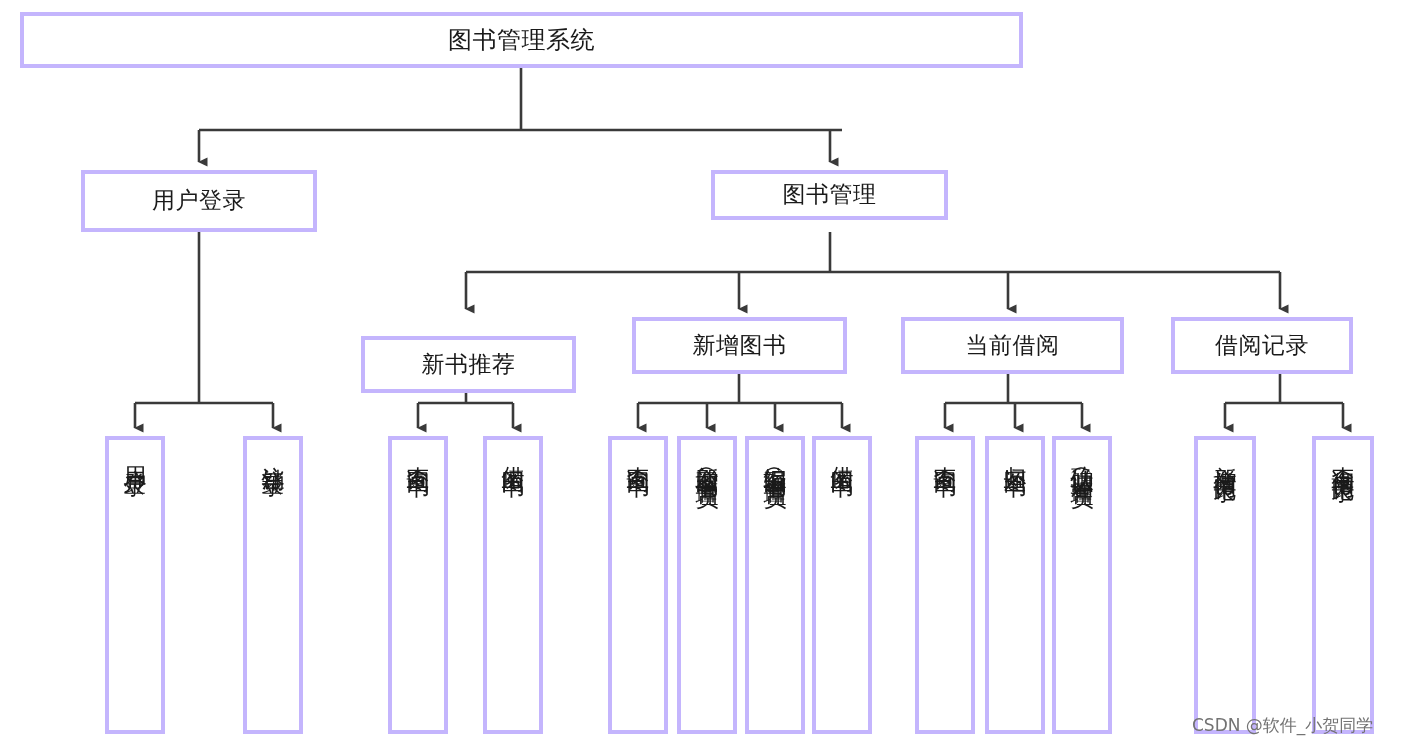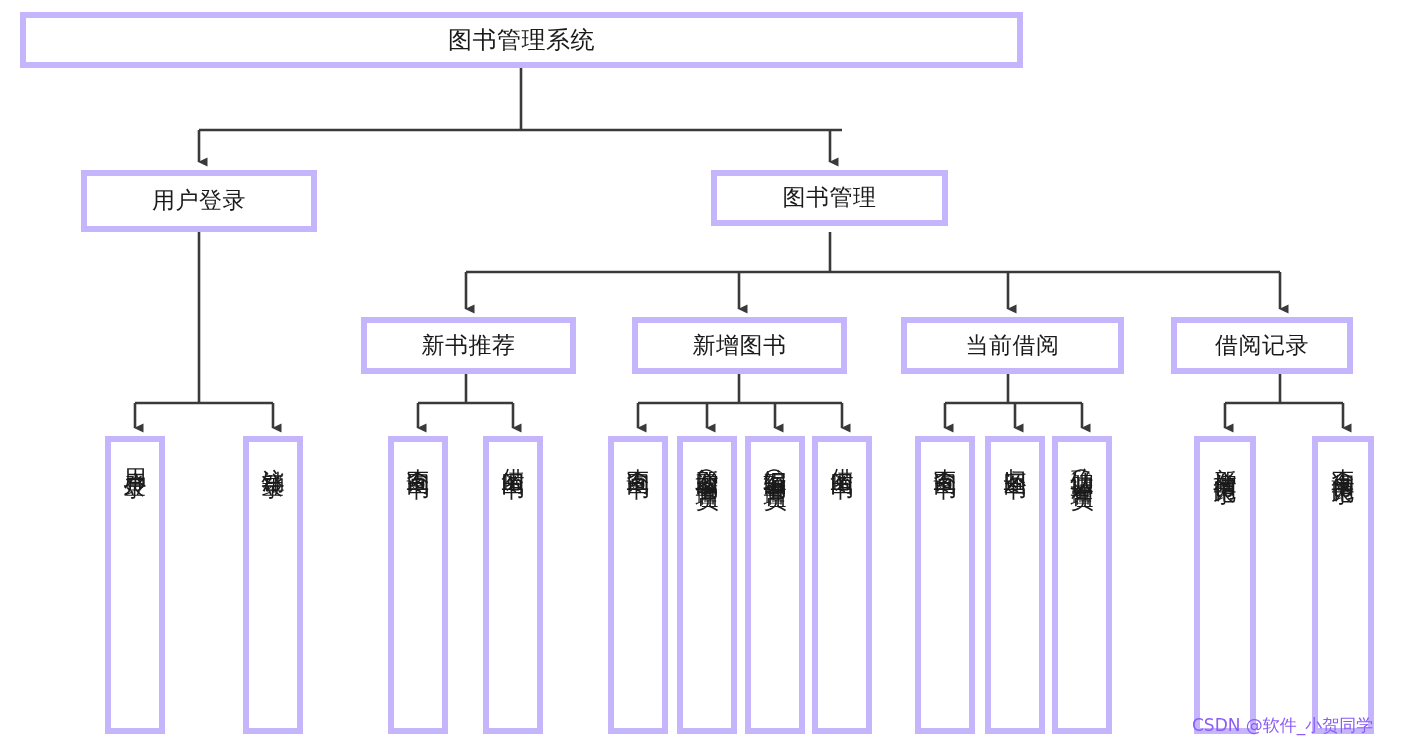--- a/index.html
+++ b/index.html
@@ -23,21 +23,21 @@
     left: 0;
     top: 0;
     width: 1405px;
     height: 747px;
     pointer-events: none;
   }
   .node {
     position: absolute;
     box-sizing: border-box;
     background: #ffffff;
-    border: 6px solid #c4b5fd;
+    border: 4px solid #c4b5fd;
     display: flex;
     align-items: center;
     justify-content: center;
     z-index: 2;
   }
   .node-label {
     color: #1a1a1a;
     text-align: center;
     line-height: 1.18;
     white-space: nowrap;
@@ -63,21 +63,21 @@
     line-height: 1.0;
     letter-spacing: 3px;
     white-space: nowrap;
     max-height: 276px;
   }
   .watermark {
     position: absolute;
     left: 1192px;
     top: 714px;
     font-size: 17px;
-    color: #8b5cf6;
+    color: #737373;
     white-space: nowrap;
     z-index: 5;
     font-family: "DejaVu Sans", "Liberation Sans", sans-serif;
   }
 </style>
 </head>
 <body>
 
 <div id="diagram-root">
 
@@ -131,25 +131,25 @@
     </g>
   </svg>
 
   <div class="node root horizontal" style="left: 20px; top: 12px; width: 1003px; height: 56px;">
     <span class="node-label">图书管理系统</span>
   </div>
 
   <div class="node horizontal" style="left: 81px; top: 170px; width: 236px; height: 62px;">
     <span class="node-label">用户登录</span>
   </div>
-  <div class="node horizontal" style="left: 711px; top: 170px; width: 237px; height: 56px;">
+  <div class="node horizontal" style="left: 711px; top: 170px; width: 237px; height: 50px;">
     <span class="node-label">图书管理</span>
   </div>
 
-  <div class="node horizontal" style="left: 361px; top: 317px; width: 215px; height: 57px;">
+  <div class="node horizontal" style="left: 361px; top: 336px; width: 215px; height: 57px;">
     <span class="node-label">新书推荐</span>
   </div>
   <div class="node horizontal" style="left: 632px; top: 317px; width: 215px; height: 57px;">
     <span class="node-label">新增图书</span>
   </div>
   <div class="node horizontal" style="left: 901px; top: 317px; width: 223px; height: 57px;">
     <span class="node-label">当前借阅</span>
   </div>
   <div class="node horizontal" style="left: 1171px; top: 317px; width: 182px; height: 57px;">
     <span class="node-label">借阅记录</span>

